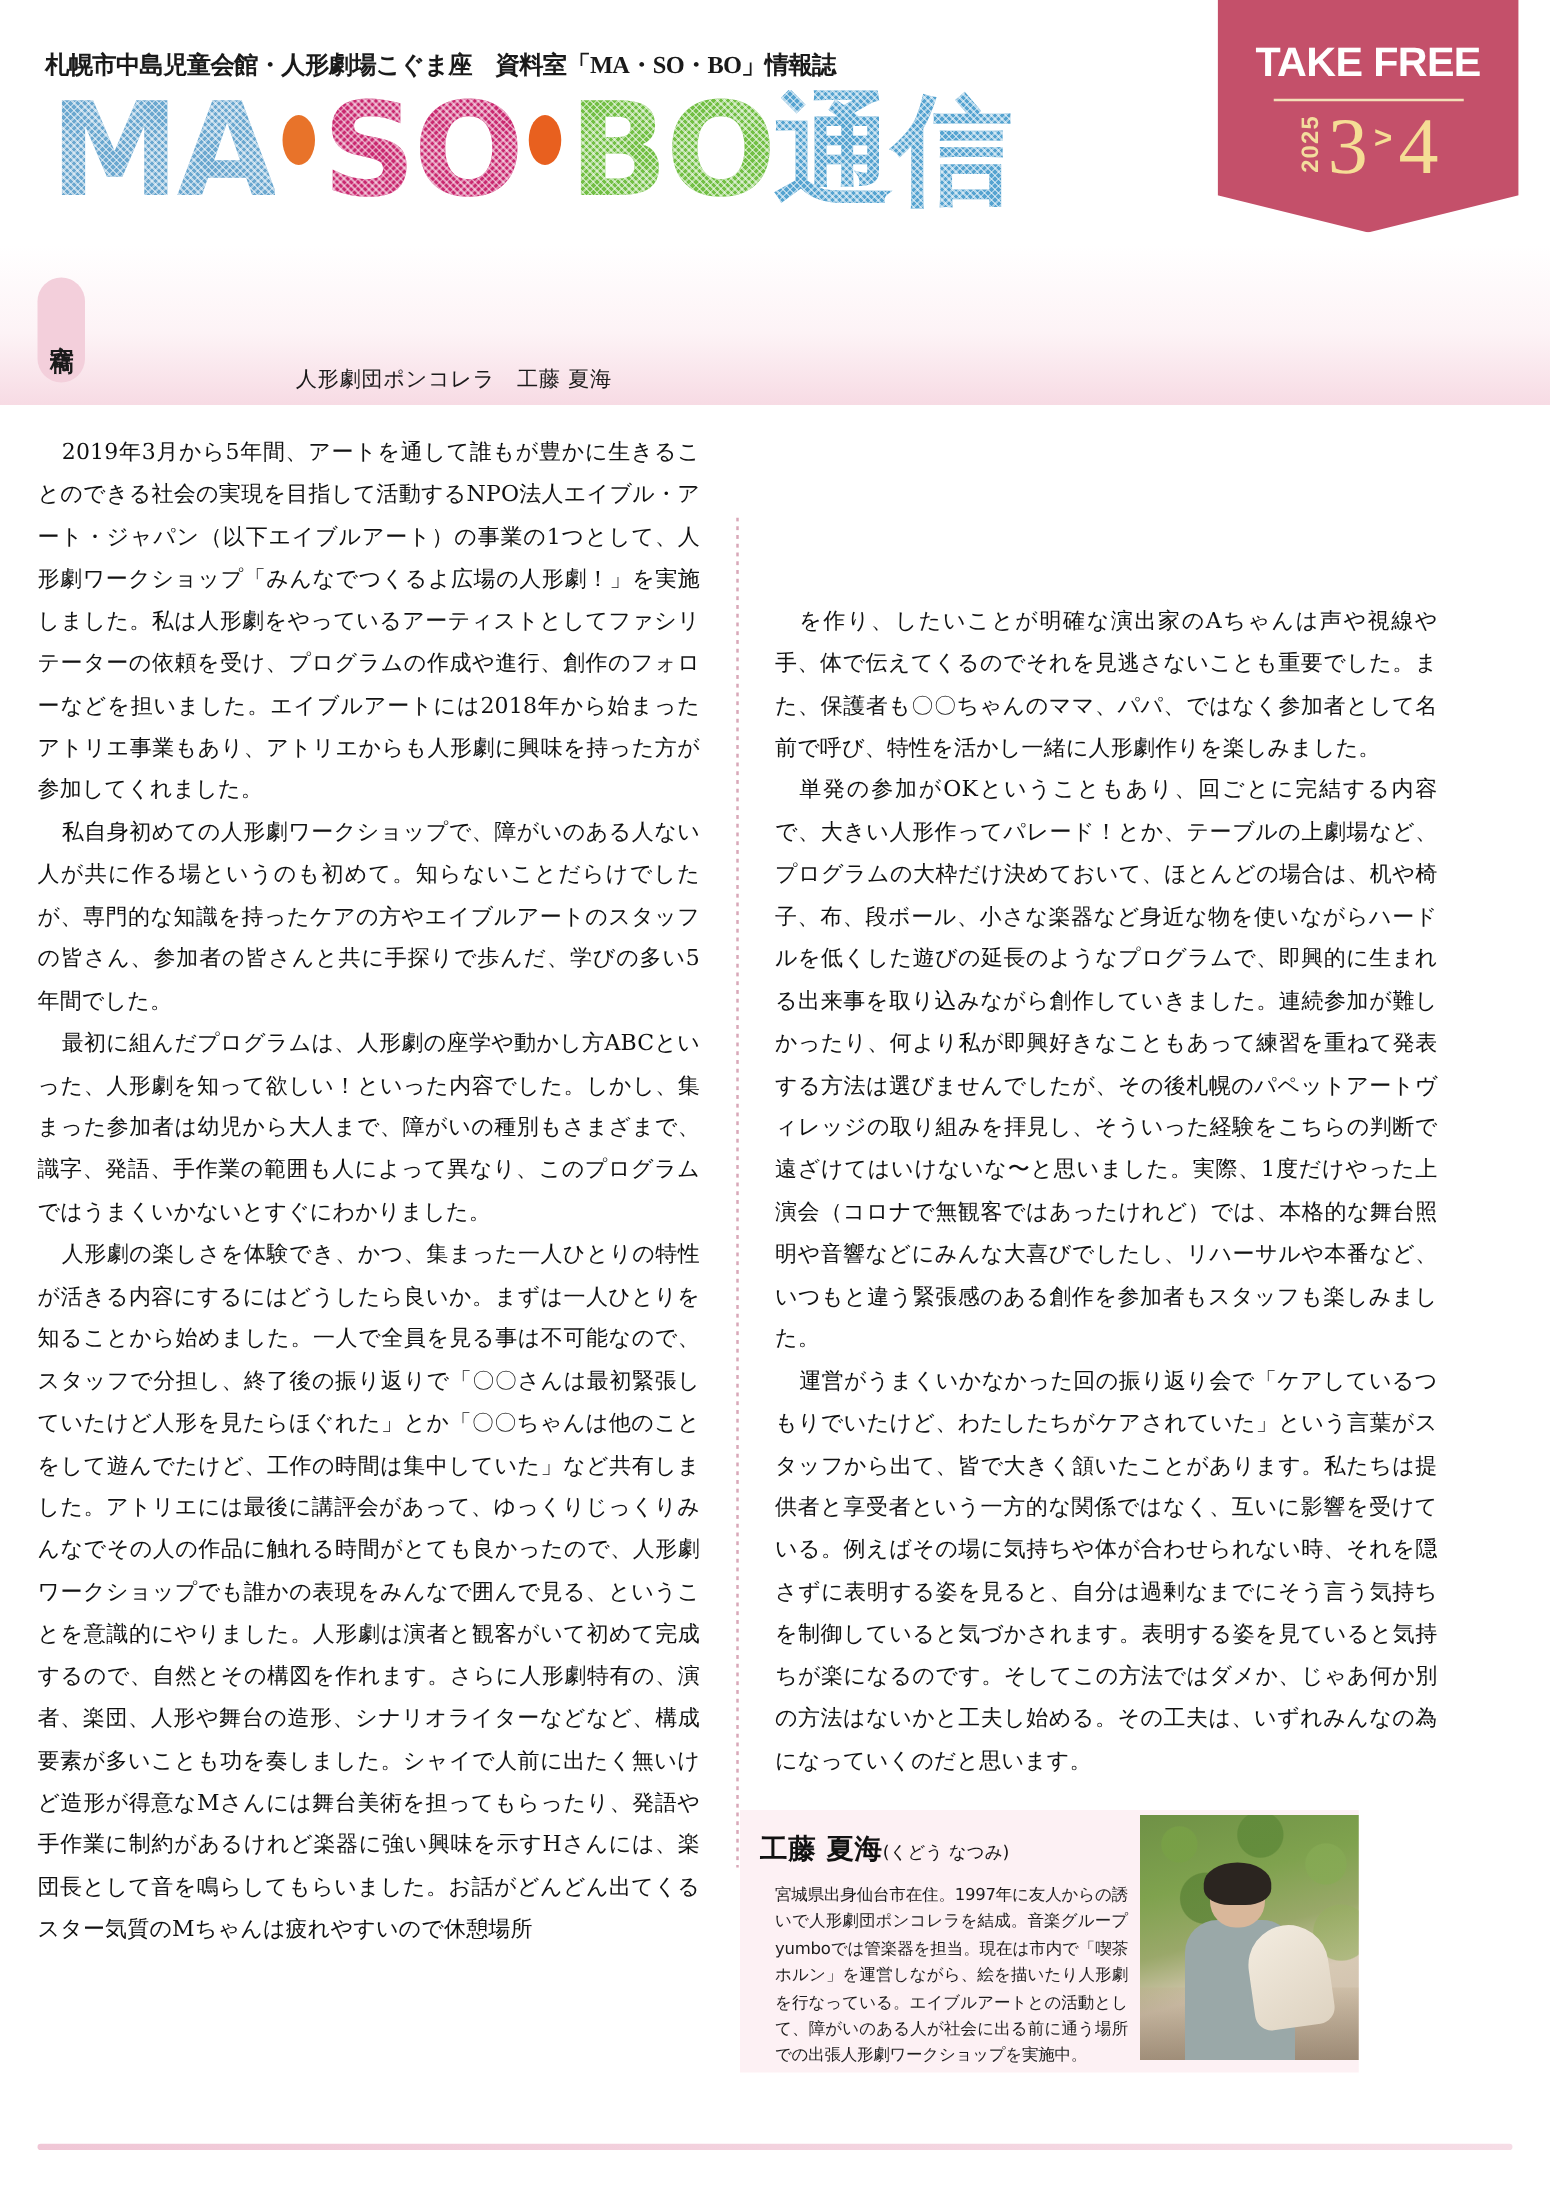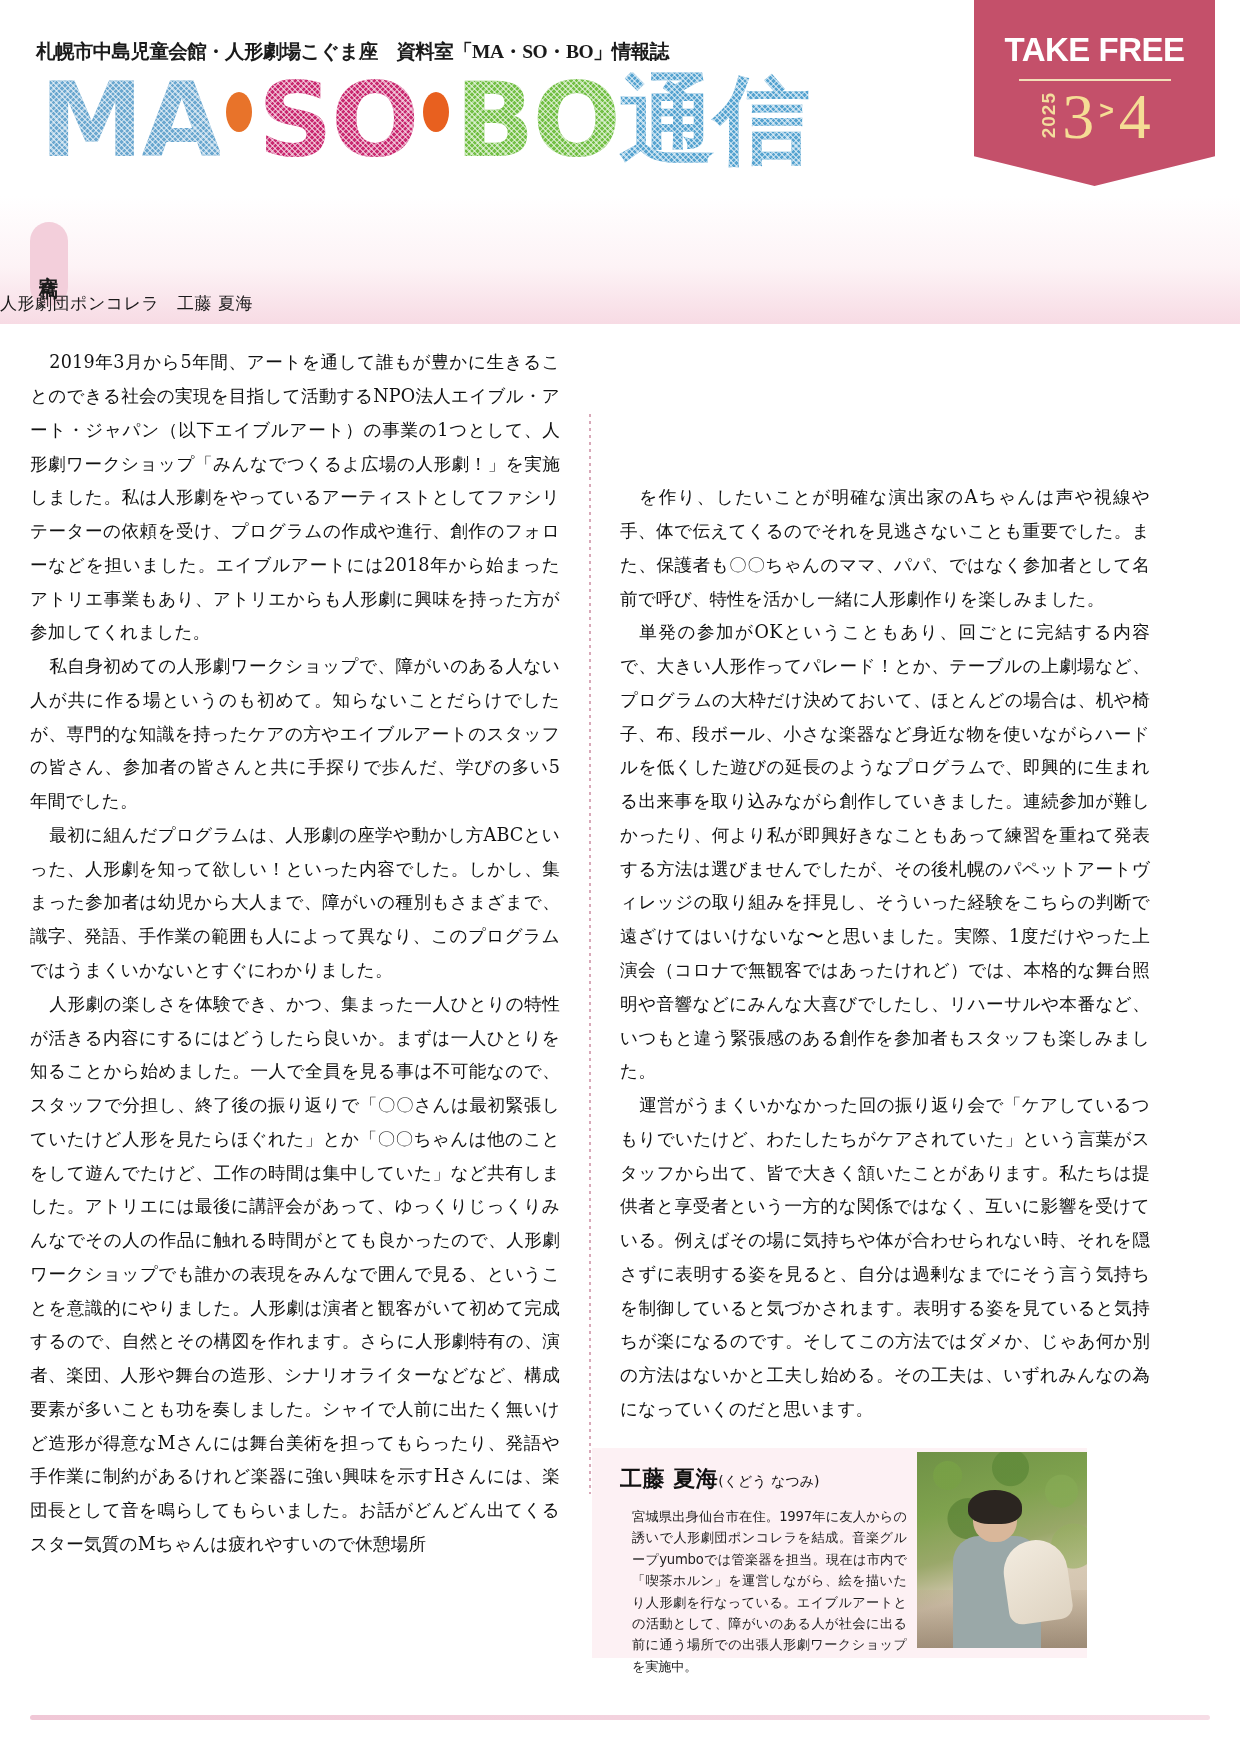--- a/index.html
+++ b/index.html
@@ -119,23 +119,23 @@
     letter-spacing:3px;line-height:1;
   }
   .headline{
     position:absolute;left:78px;top:222px;
     font-family:"DejaVu Serif","Liberation Serif",serif;
     font-size:46px;font-weight:700;color:#111;
     letter-spacing:1px;line-height:1.2;
   }
   .byline{
     position:absolute;left:0;top:292px;width:690px;
-    text-align:left;
-    font-family:"DejaVu Sans","Liberation Sans",sans-serif;
-    font-size:17px;color:#1a1a1a;letter-spacing:0.5px;
+    text-align:center;
+    font-family:"DejaVu Sans","Liberation Sans",sans-serif;
+    font-size:17px;color:#1a1a1a;letter-spacing:0.5px;padding-left:18px;
   }
 
   
   .cols{
     position:absolute;left:30px;top:364px;
     width:1180px;height:1180px;
     display:flex;gap:0;align-items:center;
   }
   .col{
     width:530px;
@@ -157,21 +157,21 @@
     background-size:2px 7px;background-repeat:repeat-y;
   }
 
   
   .profile{
     position:absolute;left:592px;top:1448px;
     width:495px;height:210px;
     background:linear-gradient(to right,#fdf1f4,#fdf1f4);
     display:flex;
   }
-  .profile-text{padding:16px 10px 0 28px;width:300px;}
+  .profile-text{padding:16px 10px 0 16px;width:300px;}
   .prof-name{
     font-family:"DejaVu Sans","Liberation Sans",sans-serif;
     font-size:22px;font-weight:700;color:#111;
     letter-spacing:0.5px;
   }
   .prof-name .kana{font-size:14px;font-weight:400;letter-spacing:0;}
   .prof-bio{
     margin-top:12px;
     font-family:"DejaVu Sans","Liberation Sans",sans-serif;
     font-size:13.2px;line-height:1.62;color:#1c1c1c;

